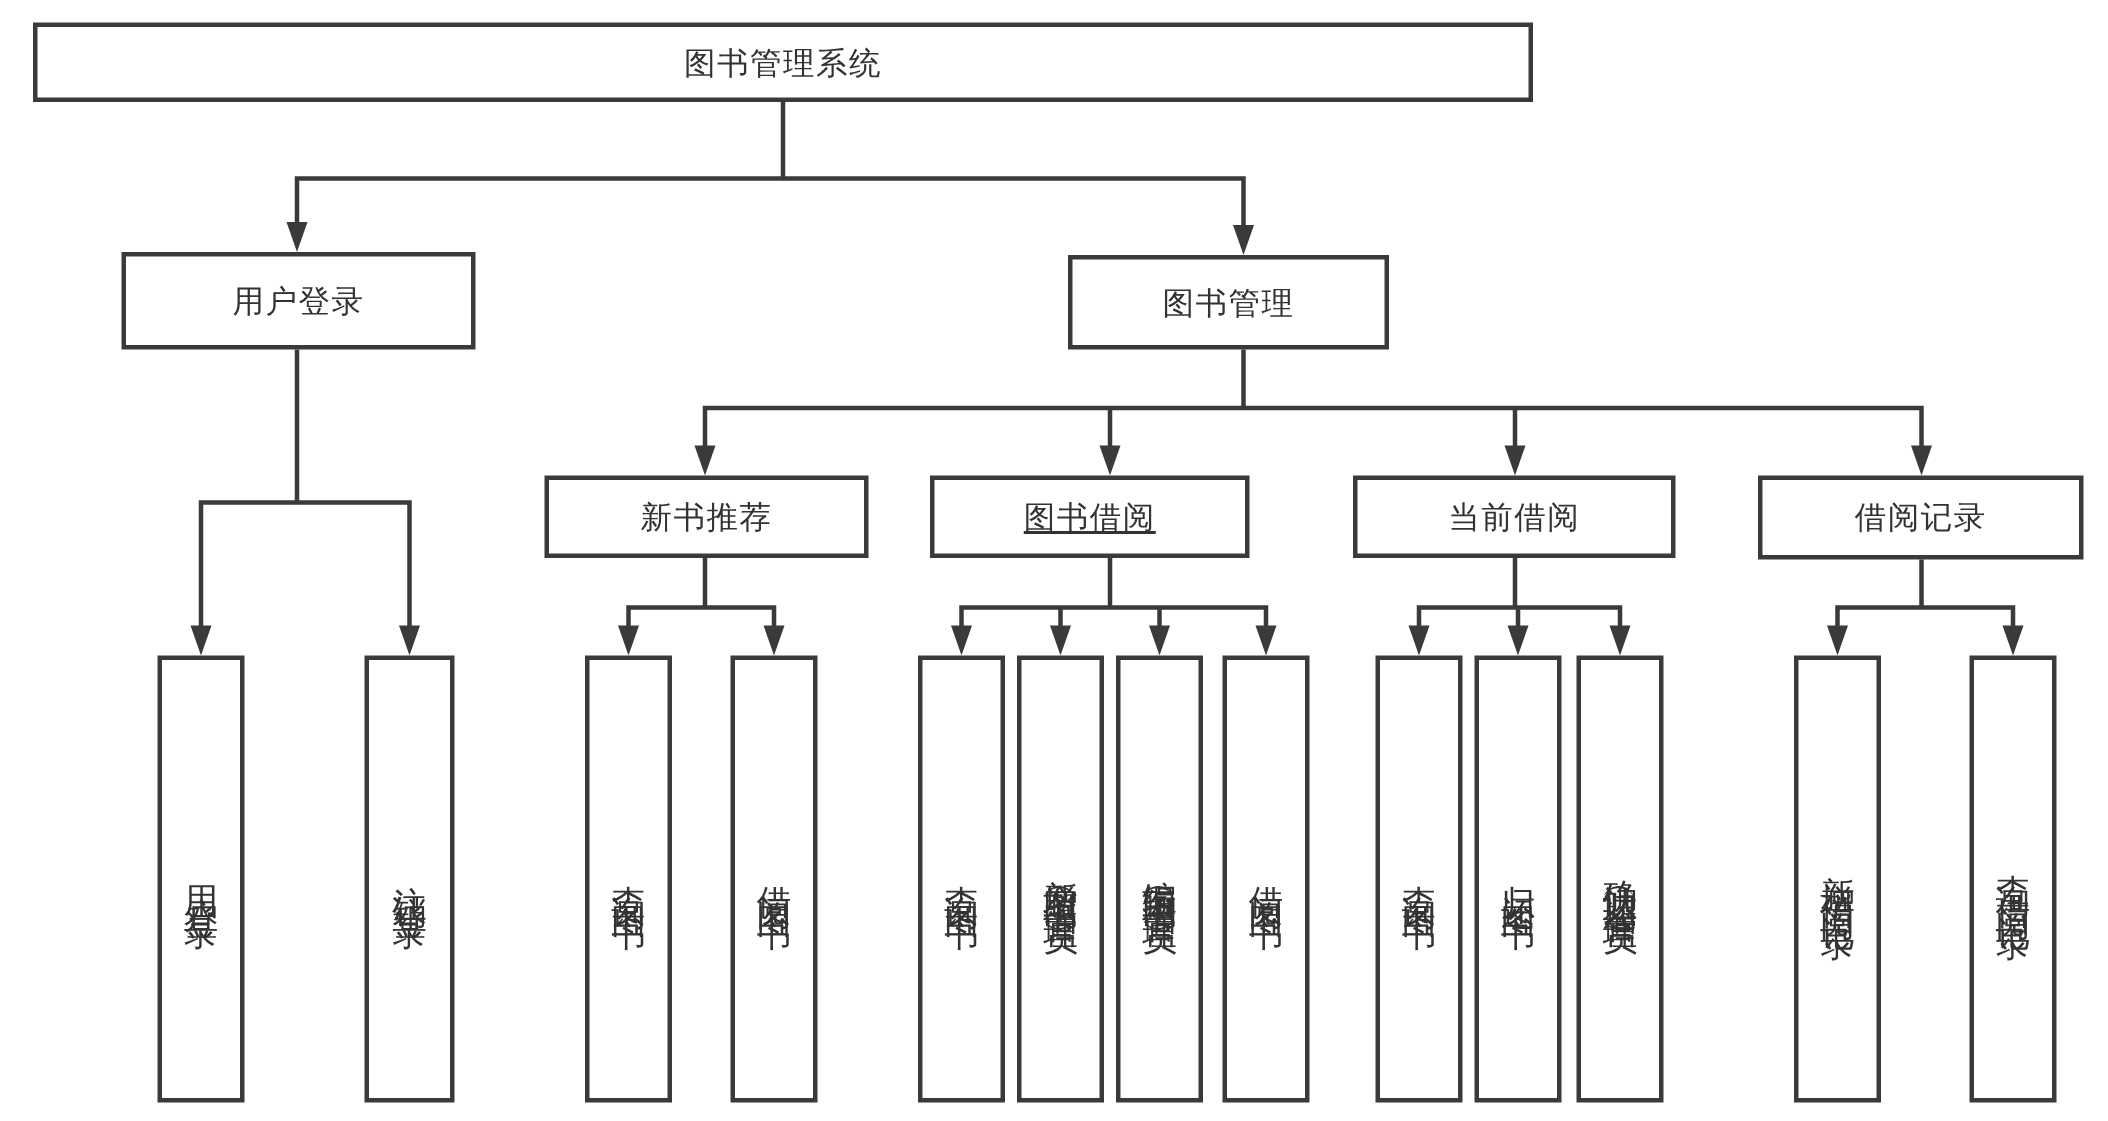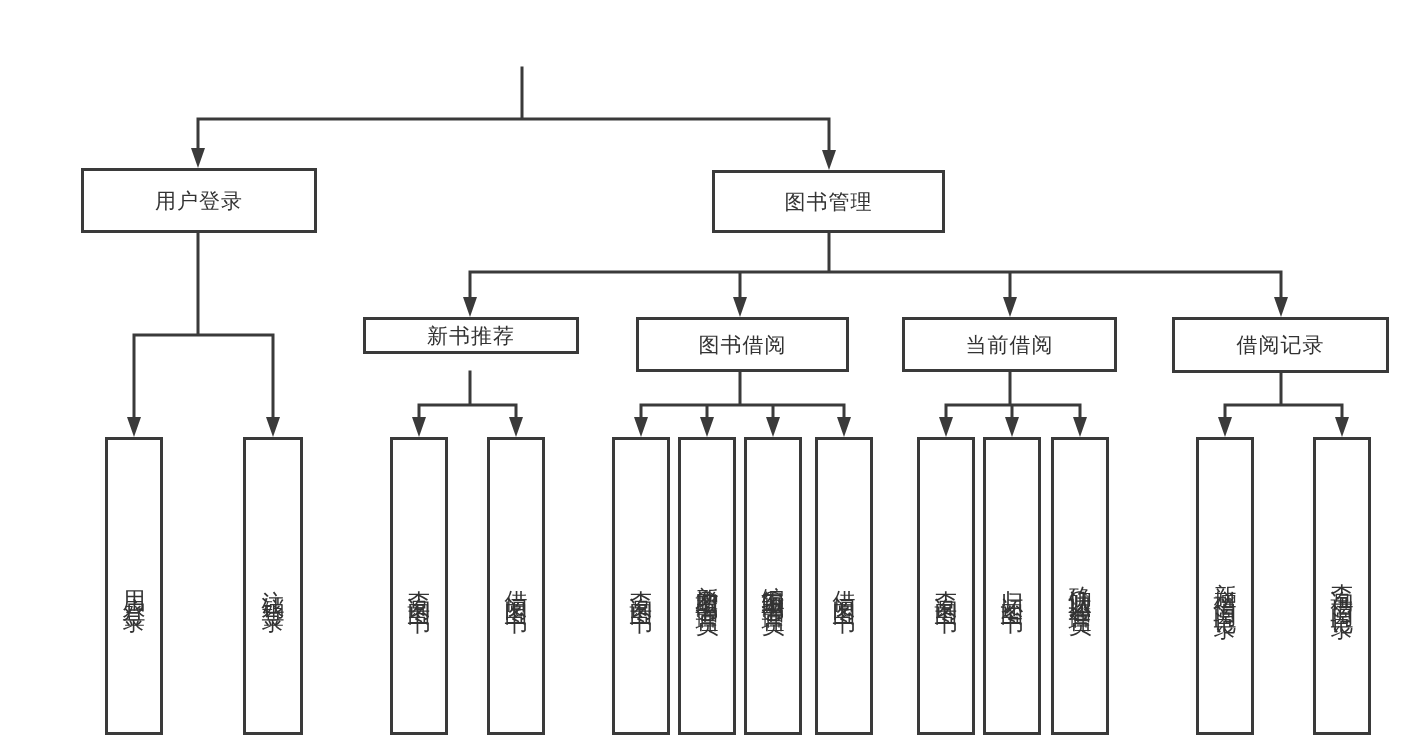--- a/index.html
+++ b/index.html
@@ -54,32 +54,35 @@
       <polygon points="766,417 780,417 773,437"></polygon>
       <polygon points="837,417 851,417 844,437"></polygon>
       <polygon points="939,417 953,417 946,437"></polygon>
       <polygon points="1005,417 1019,417 1012,437"></polygon>
       <polygon points="1073,417 1087,417 1080,437"></polygon>
       <polygon points="1218,417 1232,417 1225,437"></polygon>
       <polygon points="1335,417 1349,417 1342,437"></polygon>
     </g>
   </svg>
 
+  <div class="box" style="left:22px;top:15px;width:1000px;height:53px;">
+    <span class="hlabel">图书管理系统</span>
+  </div>
 
   <div class="box" style="left:81px;top:168px;width:236px;height:65px;">
     <span class="hlabel">用户登录</span>
   </div>
-  <div class="box" style="left:712px;top:170px;width:233px;height:63px;text-align:center;">
+  <div class="box" style="left:712px;top:170px;width:214px;height:63px;text-align:center;">
     <span class="hlabel">图书管理</span>
   </div>
 
-  <div class="box" style="left:363px;top:317px;width:216px;height:37px;">
+  <div class="box" style="left:363px;top:317px;width:216px;height:55px;">
     <span class="hlabel">新书推荐</span>
   </div>
-  <div class="box" style="left:636px;top:317px;width:213px;height:55px;">
+  <div class="box" style="left:620px;top:317px;width:213px;height:55px;text-decoration:underline;">
     <span class="hlabel">图书借阅</span>
   </div>
   <div class="box" style="left:902px;top:317px;width:215px;height:55px;">
     <span class="hlabel">当前借阅</span>
   </div>
   <div class="box" style="left:1172px;top:317px;width:217px;height:56px;">
     <span class="hlabel">借阅记录</span>
   </div>
 
   <div class="box vbox" style="left:105px;">

